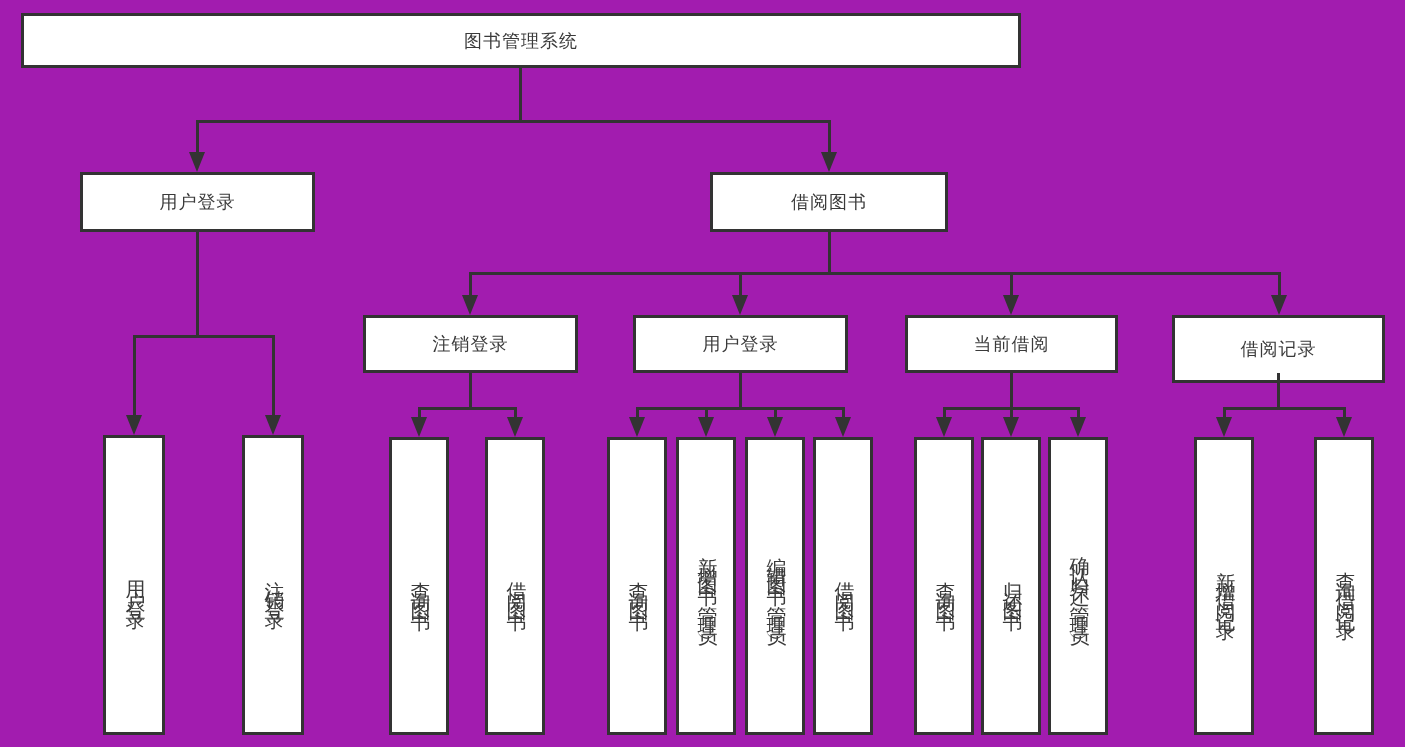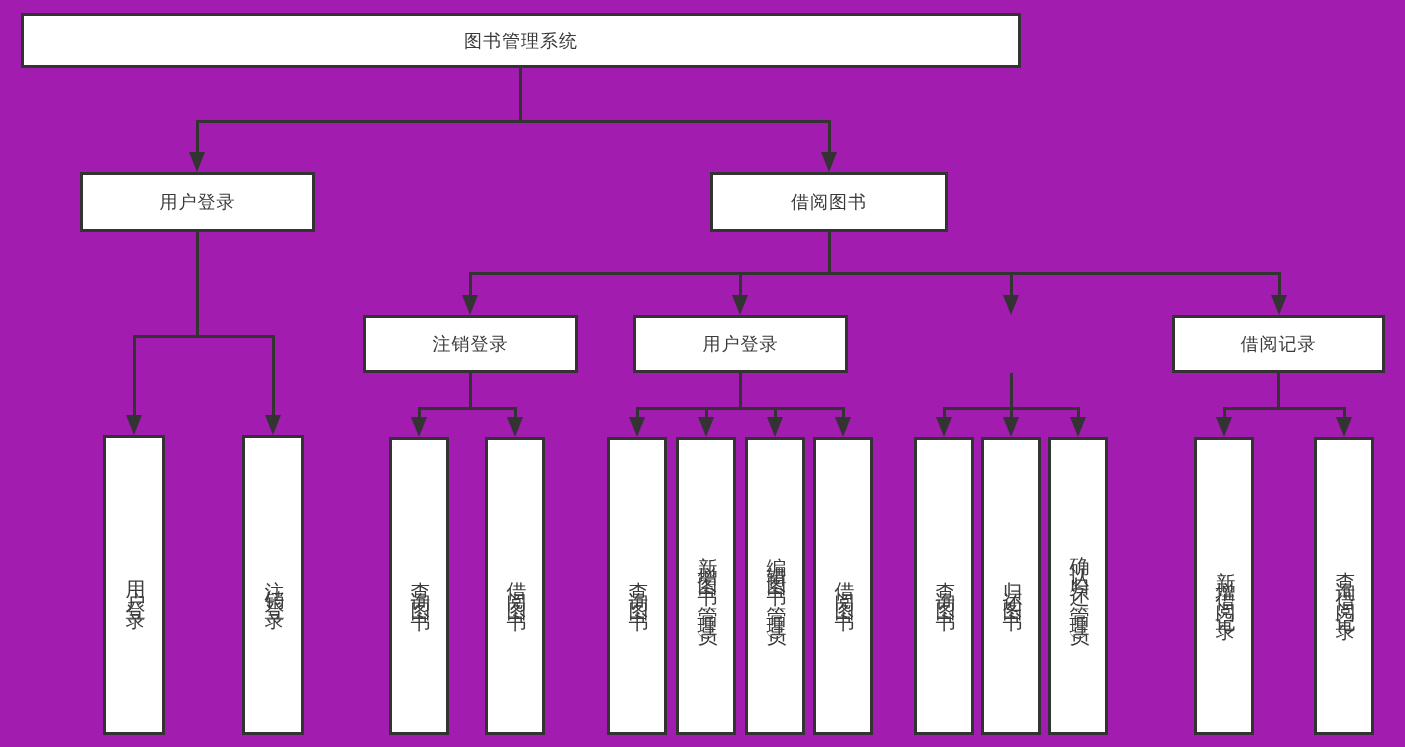--- a/index.html
+++ b/index.html
@@ -90,21 +90,24 @@
   <div class="tri" style="left:1003px;top:295px"></div>
   <div class="vline" style="left:1278px;top:272px;height:23px"></div>
   <div class="tri" style="left:1271px;top:295px"></div>
 
   <div class="box" style="left:363px;top:315px;width:215px;height:58px">
     <span class="hlbl">注销登录</span>
   </div>
   <div class="box" style="left:633px;top:315px;width:215px;height:58px">
     <span class="hlbl">用户登录</span>
   </div>
-  <div class="box" style="left:1172px;top:315px;width:213px;height:58px">
+  <div class="box" style="left:905px;top:315px;width:213px;height:58px">
+    <span class="hlbl">当前借阅</span>
+  </div>
+  <div class="box" style="left:1172px;top:315px;width:213px;height:68px">
     <span class="hlbl">借阅记录</span>
   </div>
 
   <div class="vline" style="left:469px;top:373px;height:34px"></div>
   <div class="hline" style="left:418px;top:407px;width:99px"></div>
   <div class="vline" style="left:418px;top:407px;height:10px"></div>
   <div class="tri" style="left:411px;top:417px"></div>
   <div class="vline" style="left:514px;top:407px;height:10px"></div>
   <div class="tri" style="left:507px;top:417px"></div>
 

